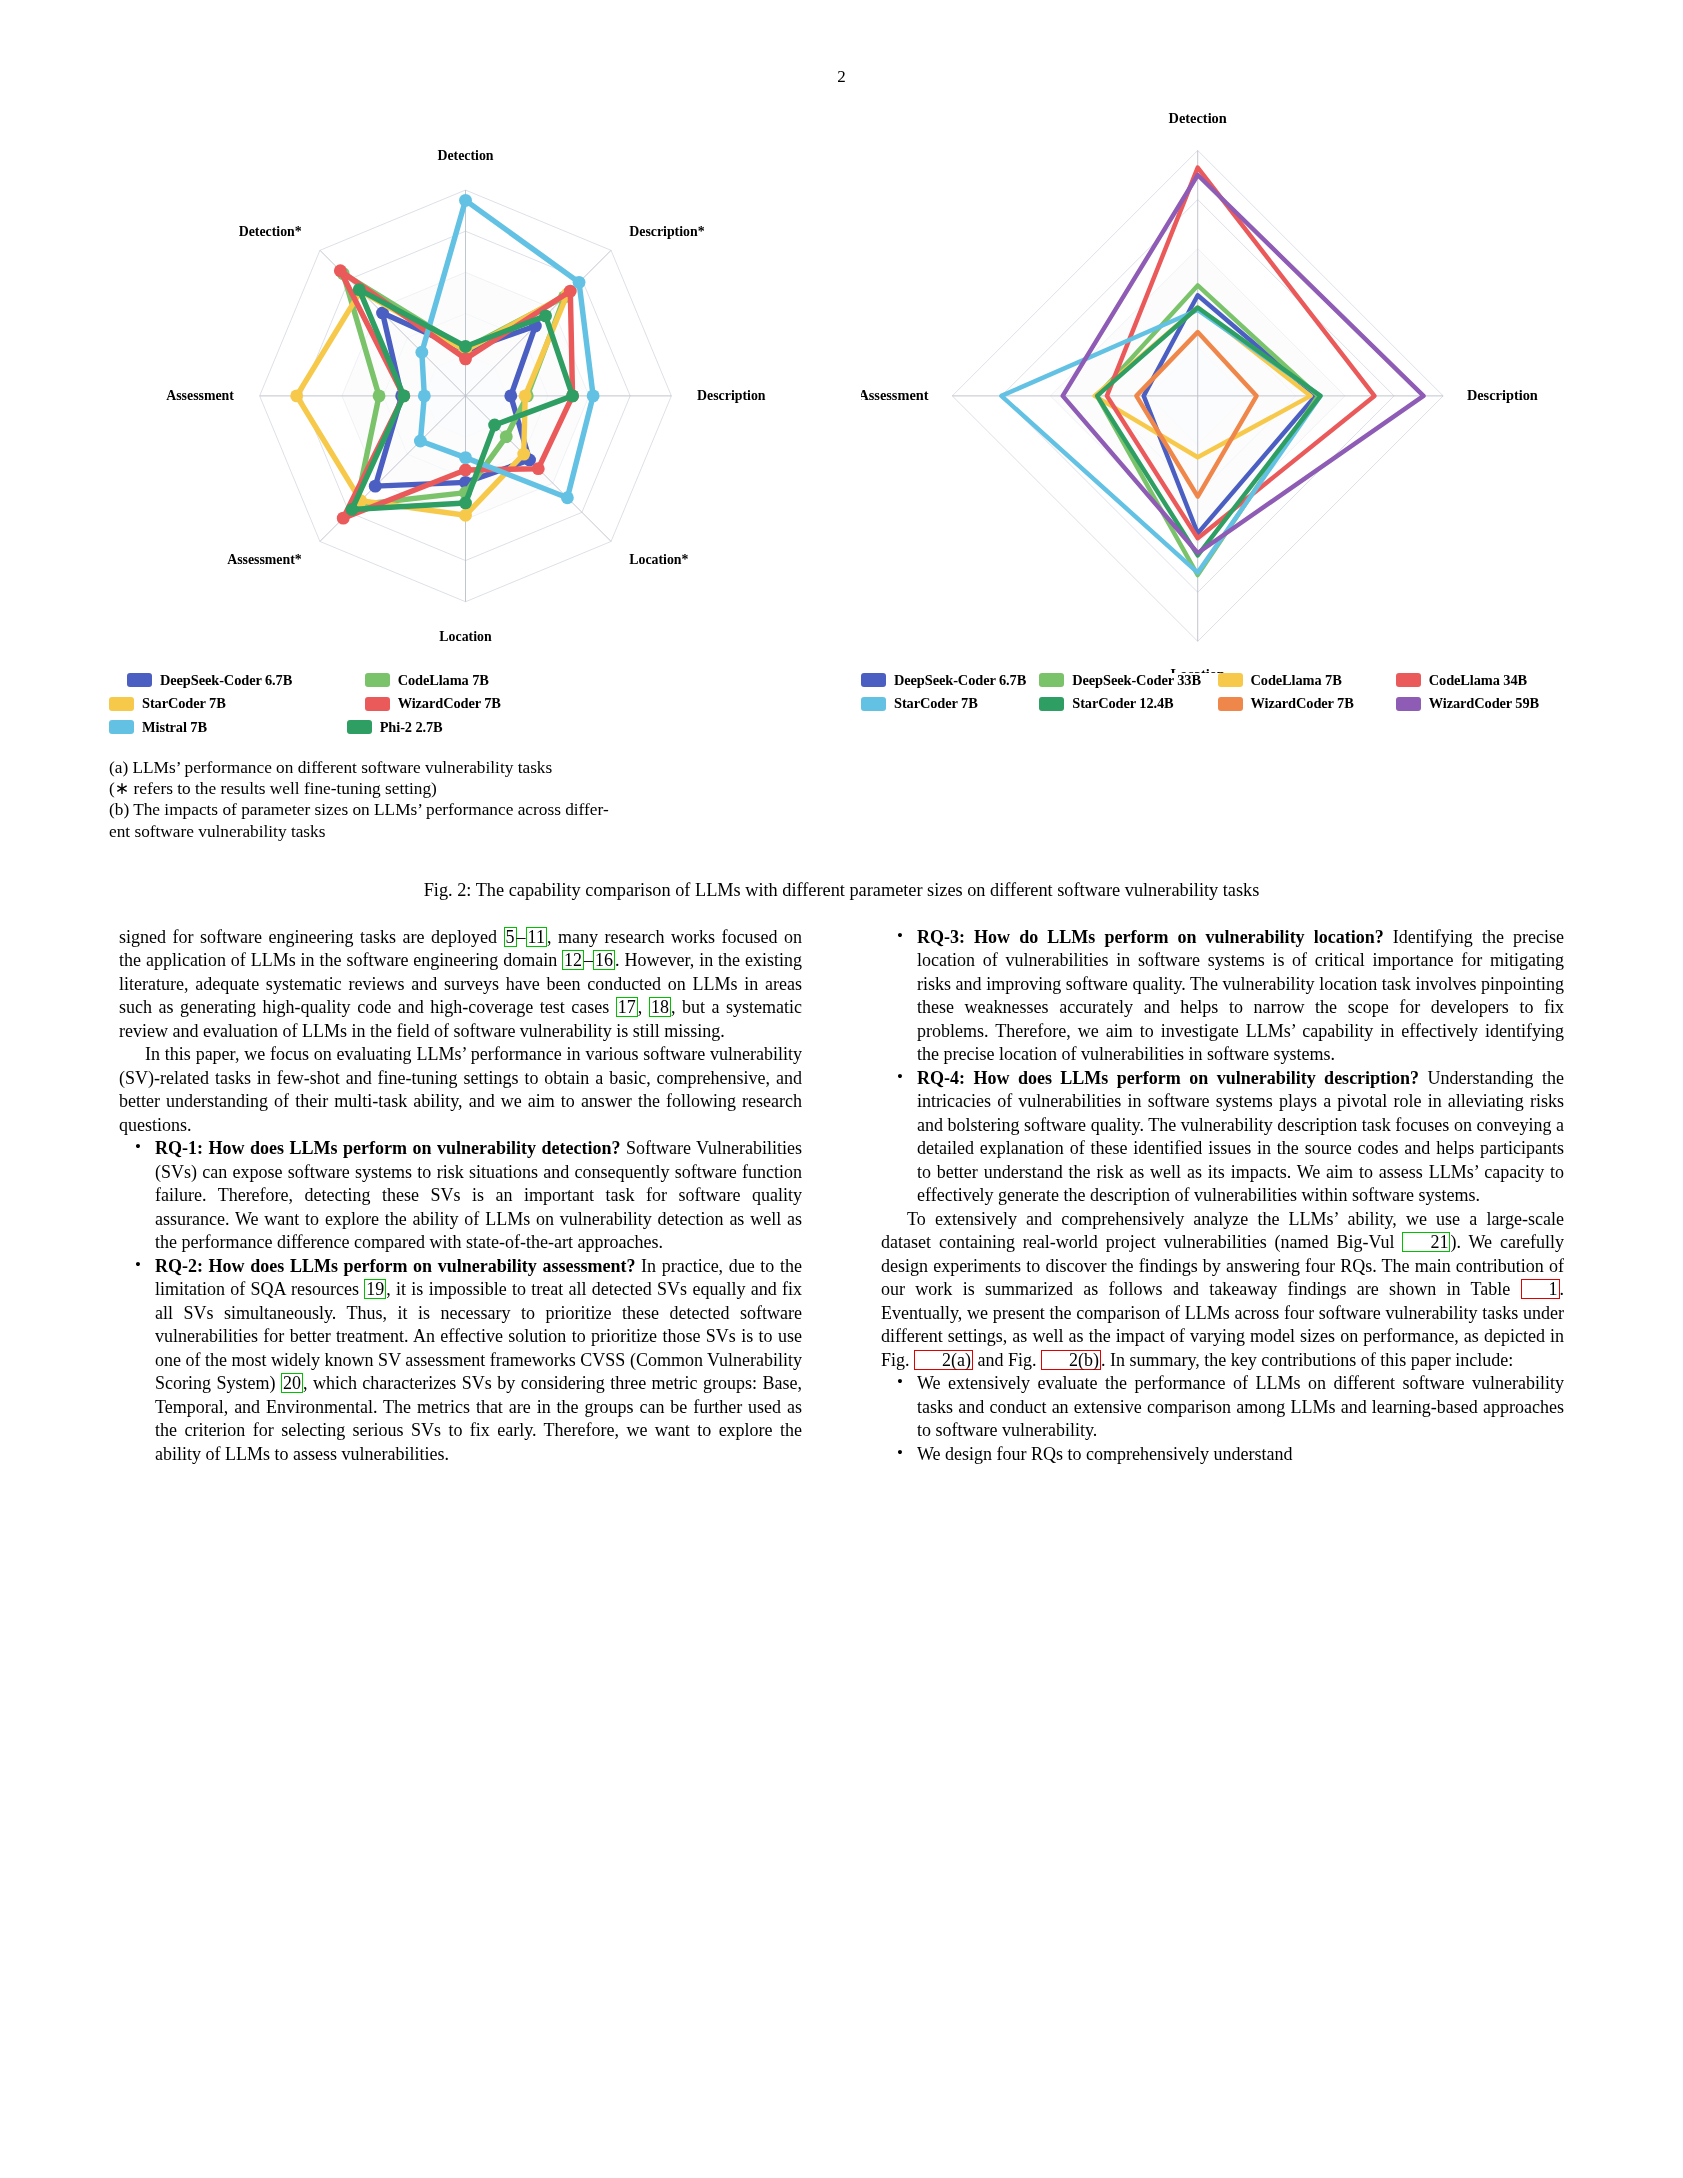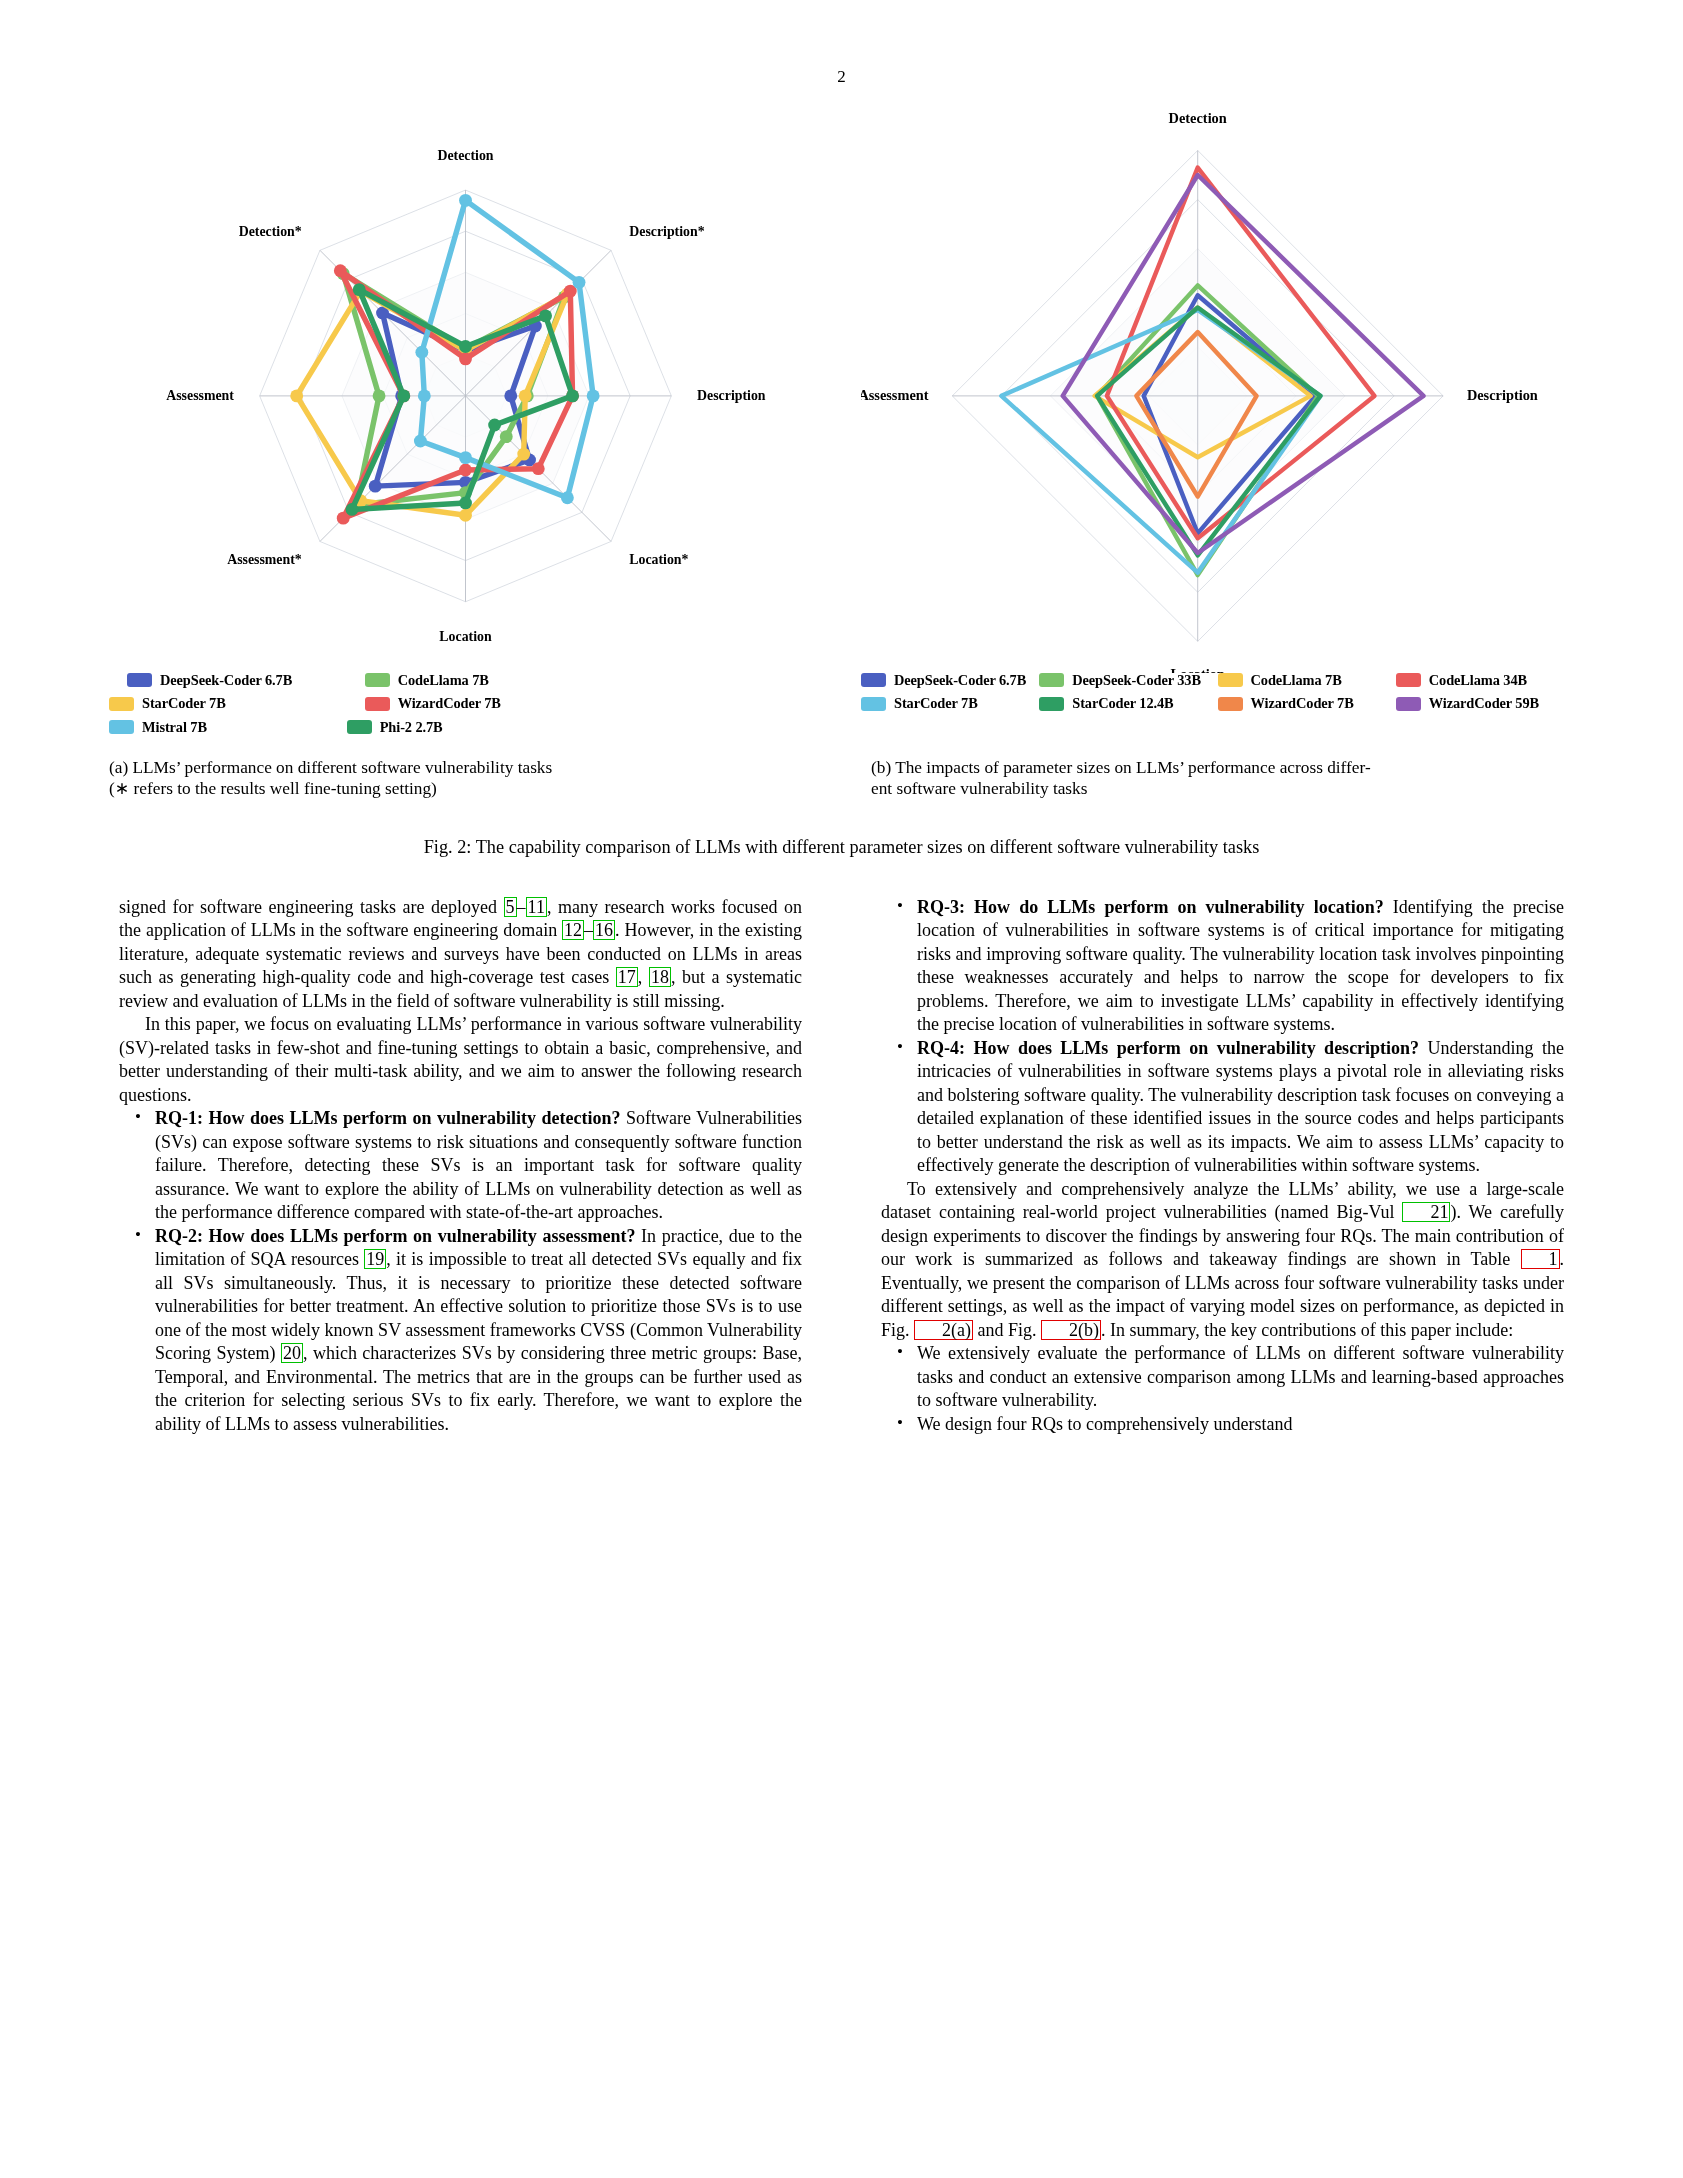--- a/index.html
+++ b/index.html
@@ -43,34 +43,34 @@
   .legend-swatch{
     width:25px;height:14px;border-radius:3px;
     display:inline-block;margin-right:8px;flex:0 0 auto;
   }
   .legend-a .legend-item:nth-child(3n+1){padding-left:18px;}
   .legend-label{letter-spacing:-0.1px;}
 
   .subcaptions{
     display:flex;justify-content:space-between;
     margin-top:14px;
-    font-size:17.3px;line-height:1.22;
+    font-size:17.3px;line-height:1.22;flex-direction:column;
   }
   .subcap{width:703px;}
   .subcap .line{display:block;}
 
   .fig-caption{
     margin-top:38px;
     text-align:center;
     font-size:18.3px;
   }
 
   
   .body-cols{
-    position:absolute;top:896px;left:119px;
+    position:absolute;top:926px;left:119px;
     width:1445px;
     display:flex;justify-content:space-between;
   }
   .col{width:683px;
     font-size:18px;
     line-height:1.305;
     text-align:justify;
     text-justify:inter-word;
     hyphens:none;
   }

